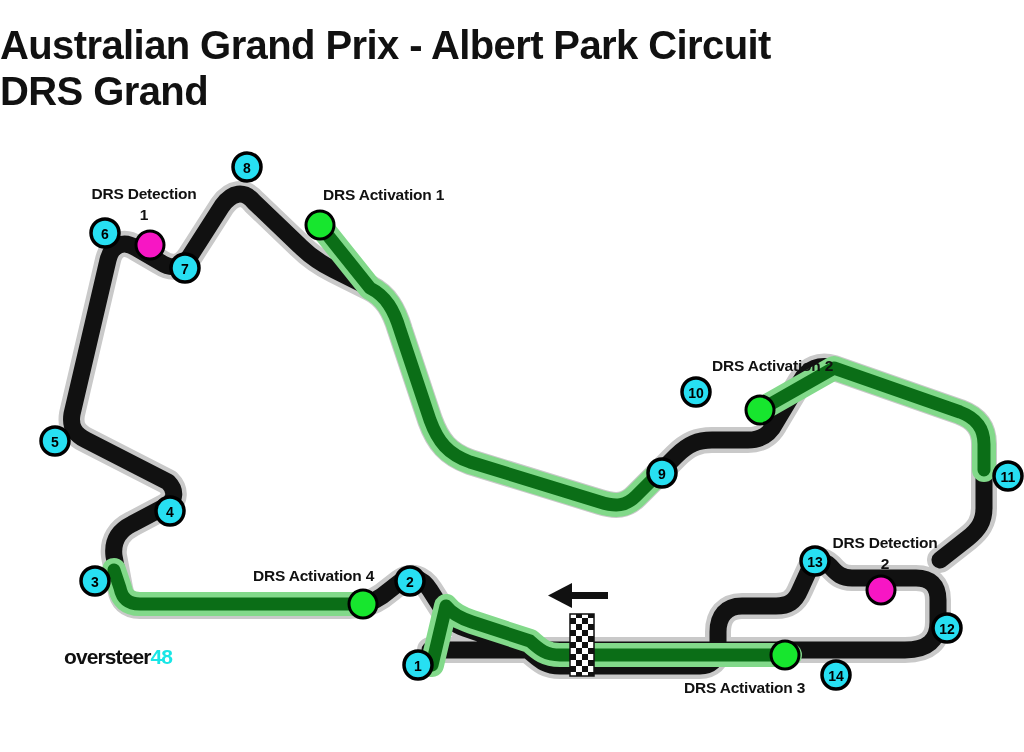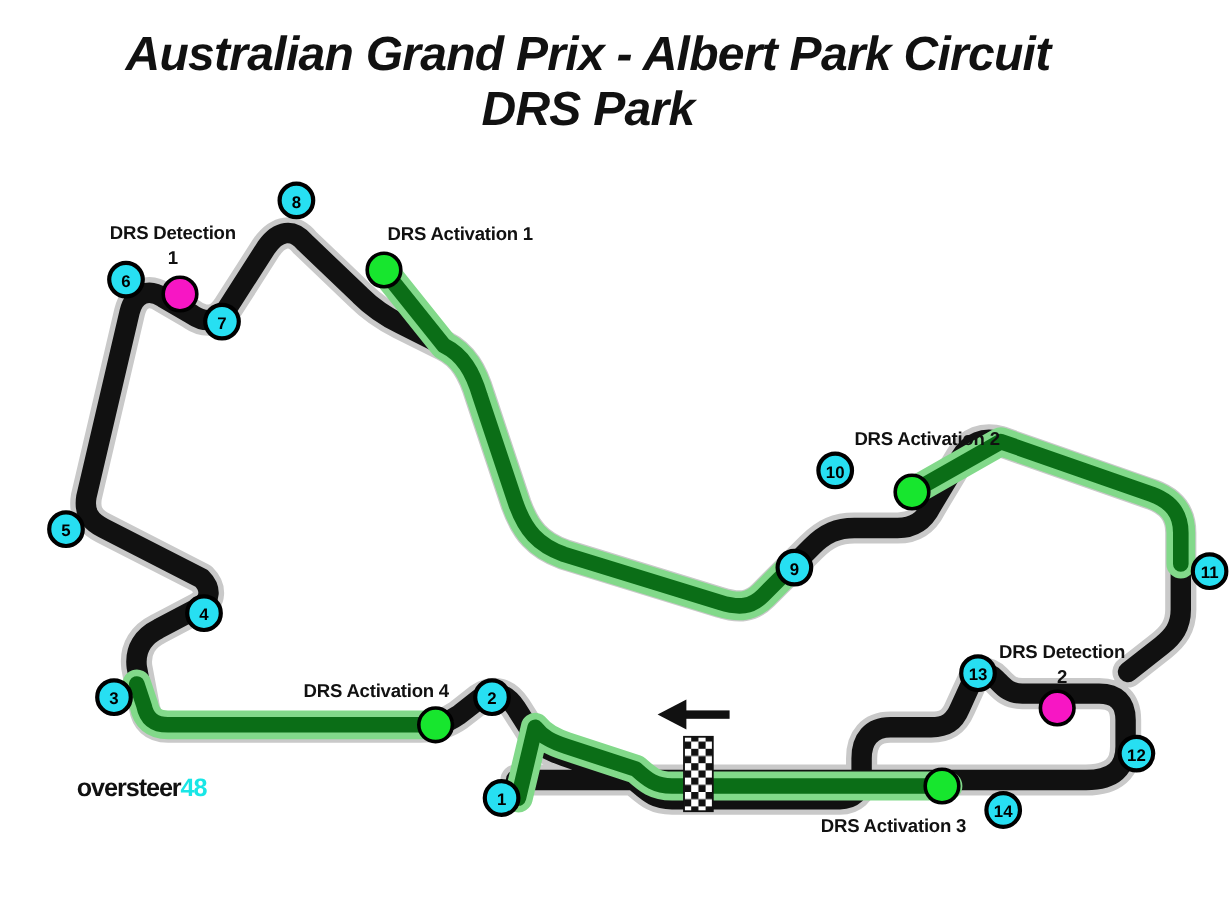--- a/index.html
+++ b/index.html
@@ -22,23 +22,22 @@
     inset: 0;
     background: #ffffff;
   }
 
   
   .title-block {
     position: absolute;
     top: 22px;
     left: 0;
     width: 980px;
-    text-align: center;
+    text-align: left;
     pointer-events: none;
-    font-style: italic;
   }
   .title-line {
     font-family: "Liberation Sans", sans-serif;
     font-weight: bold;
     font-size: 40px;
     line-height: 46px;
     letter-spacing: -0.6px;
     color: #111111;
     white-space: nowrap;
   }
@@ -88,21 +87,21 @@
   .logo .word { color: #111111; margin-left: 20px; }
   .logo .num  { color: #19E6E6; }
 </style>
 </head>
 <body>
 
 <div id="page">
 
   <div class="title-block">
     <div class="title-line">Australian Grand Prix - Albert Park Circuit</div>
-    <div class="title-line">DRS Park</div>
+    <div class="title-line">DRS Grand</div>
   </div>
 
   <div class="map-wrap">
     <svg class="circuit" viewBox="0 0 1024 752" xmlns="http://www.w3.org/2000/svg">
 
       <defs>
 
         <pattern id="checker" width="12" height="12" patternUnits="userSpaceOnUse">
           <rect width="12" height="12" fill="#ffffff"></rect>
           <rect width="6" height="6" fill="#111111"></rect>

